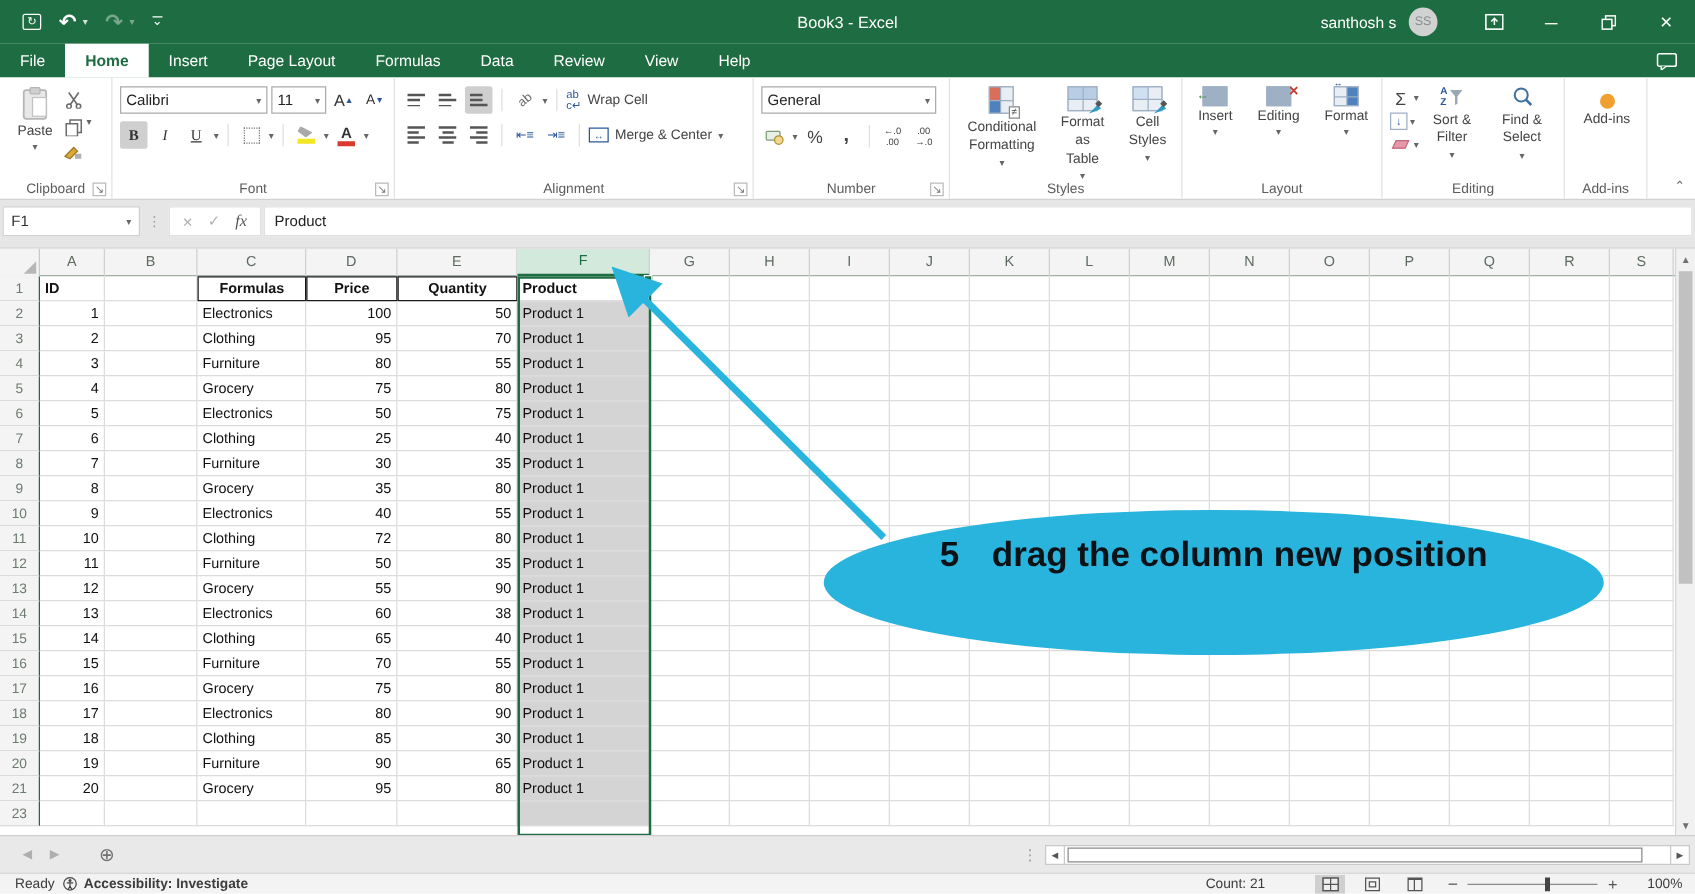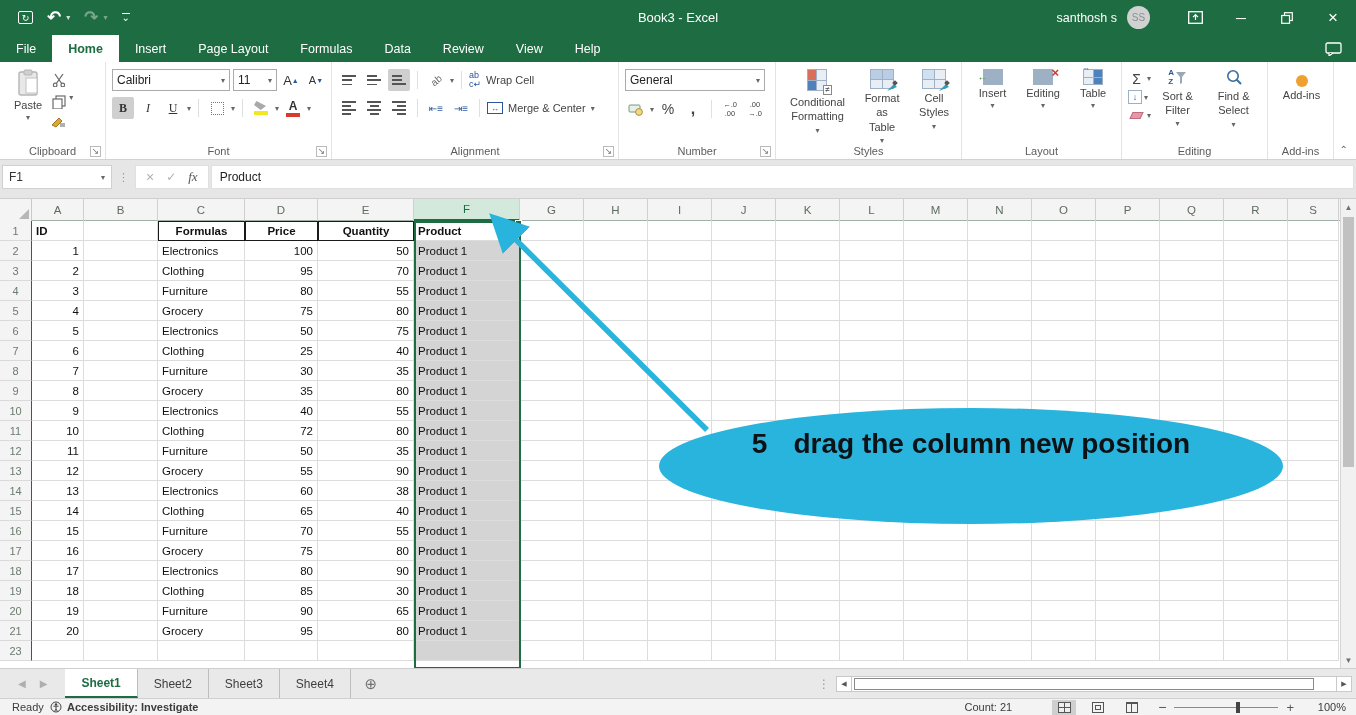--- a/index.html
+++ b/index.html
@@ -163,21 +163,21 @@
   <div class="tabrow-right">
     <svg width="17" height="14" viewBox="0 0 17 14">
         <rect x="1" y="1" width="15" height="10" rx="1.5" fill="none" stroke="#fff" stroke-width="1.3"></rect>
         <path d="M4 11 L4 14 L8 11" fill="#1E6C41" stroke="#fff" stroke-width="1.2"></path>
       </svg>
   </div>
 </div>
 
 <div class="ribbon">
 
-  <div class="rgroup" style="width:106px;">
+  <div class="rgroup" style="width:90px;">
     <div style="display:flex;">
       <div class="rbtn-big dim">
         <svg width="24" height="28" viewBox="0 0 24 28">
             <rect x="3" y="3" width="18" height="23" rx="2" fill="#e8e8e8" stroke="#b5b5b5" stroke-width="1.4"></rect>
             <rect x="8" y="1" width="8" height="5" rx="1" fill="#cfcfcf" stroke="#b5b5b5"></rect>
             <rect x="10" y="9" width="11" height="15" fill="#fff" stroke="#c2c2c2"></rect>
           </svg>
         <span>Paste</span>
         <span class="chev dim">▾</span>
       </div>
@@ -411,21 +411,21 @@
     <div class="rbtn-big">
       <span style="position:relative;display:block;">
           <span class="mini-grid">
             <div></div>
             <div style="background:#4f81bd;"></div>
             <div></div>
             <div style="background:#4f81bd;"></div>
           </span>
           <span style="position:absolute;left:0;top:-5px;font-size:7px;color:#2b579a;">↔</span>
         </span>
-      <span>Table</span>
+      <span>Format</span>
         <span class="chev">▾</span>
     </div>
     <div class="glabel">Layout</div>
   </div>
 
   <div class="rgroup" style="width:146px;display:flex;">
     <div style="display:flex;flex-direction:column;gap:3px;padding-top:3px;">
       <span style="display:flex;align-items:center;gap:2px;">
           <span class="icon16" style="font-size:14px;color:#444;">Σ</span>
           <span class="chev">▾</span>
@@ -1018,26 +1018,20 @@
   <ellipse cx="971" cy="466" rx="312" ry="58" fill="#29B4DD"></ellipse>
   <line x1="707" y1="430" x2="497" y2="221" stroke="#29B4DD" stroke-width="5.5" marker-end="url(#arrowhead)"></line>
 </svg>
 <div class="callout-text"><span class="stepnum">5</span><span>drag the column new position</span></div>
 
 <div class="sheetstrip">
   <div class="navarrs">
     <span>◀</span>
     <span>▶</span>
   </div>
-  <div style="display:flex;align-items:stretch;">
-      <div class="stab active">Sheet1</div>
-      <div class="stab">Sheet2</div>
-      <div class="stab">Sheet3</div>
-      <div class="stab">Sheet4</div>
-    </div>
   <div class="addsheet">⊕</div>
   <div class="strip-dots">⋮</div>
   <div class="hscroll">
     <span class="arr">◀</span>
     <span class="track">
         <span class="hthumb"></span>
       </span>
     <span class="arr">▶</span>
   </div>
 </div>

